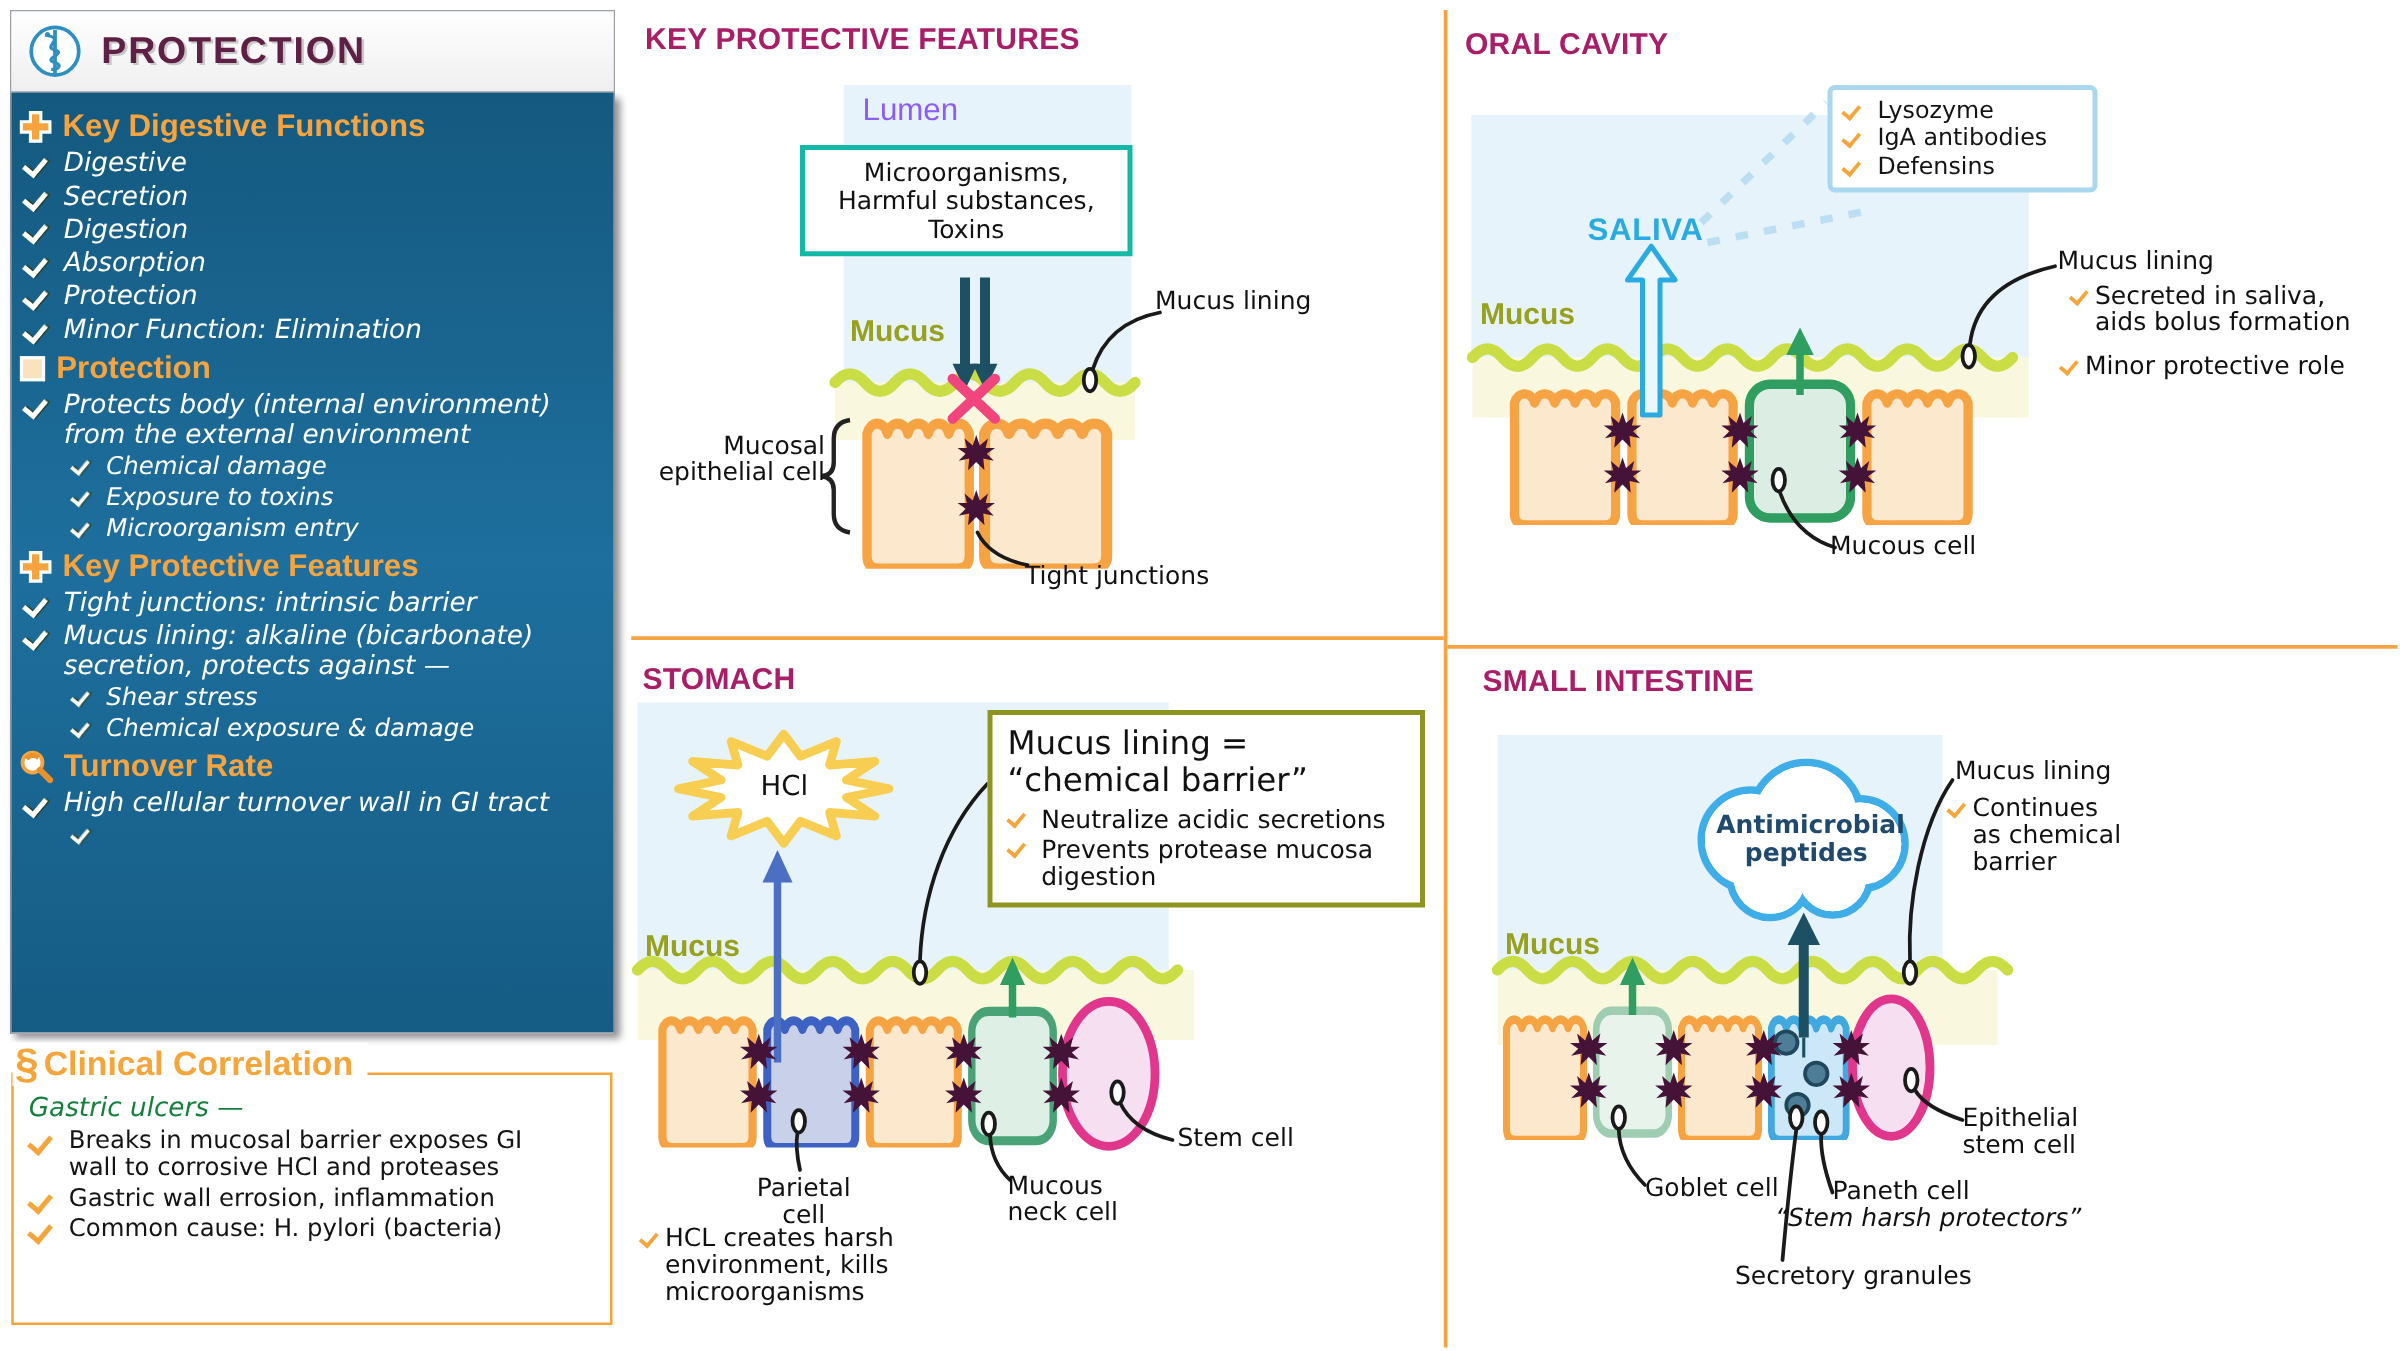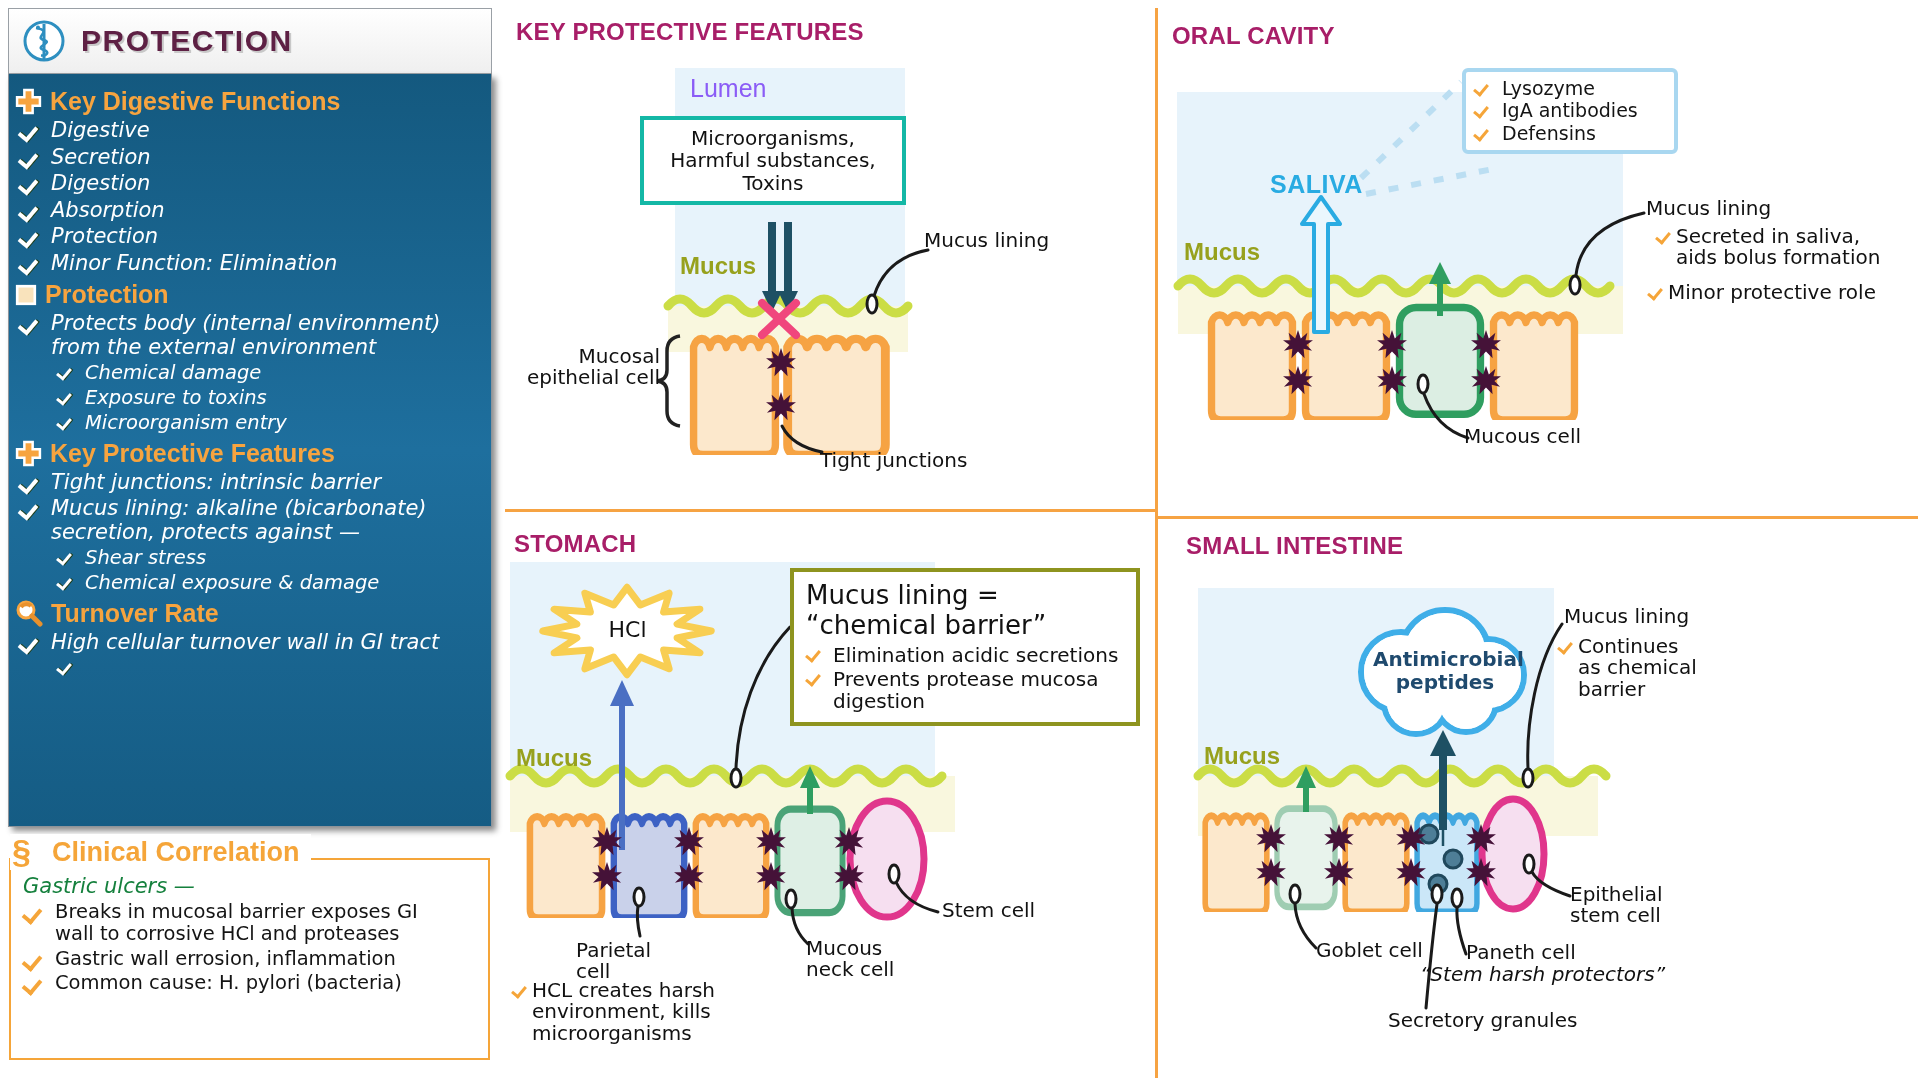--- a/index.html
+++ b/index.html
@@ -23,21 +23,21 @@
             border:1px solid #8d939a;border-top:none;box-sizing:border-box;height:753px;
             padding:8px 8px 10px 6px;box-shadow:4px 4px 6px rgba(0,0,0,.45);}
   .sb-h{display:flex;align-items:center;gap:8px;color:#F7A43F;font-size:25px;font-weight:bold;margin:5px 0 3px;}
   .sb-it{display:flex;gap:8px;color:#fff;font-family:"DejaVu Sans",sans-serif;font-style:italic;
          font-size:21px;line-height:1.12;margin:3px 0 3px 4px;}
   .sb-sub{margin-left:42px;font-size:19.5px;}
   
   .cc{left:8px;top:840px;width:483px;height:222px;position:absolute;}
   .cc-border{position:absolute;left:1px;right:1px;top:18px;bottom:2px;border:2px solid #F5A539;
              box-sizing:border-box;padding:8px 8px 0 12px;}
-  .cc-head{position:absolute;left:2px;top:-6px;display:flex;align-items:center;gap:21px;background:#fff;
+  .cc-head{position:absolute;left:2px;top:-6px;display:flex;align-items:center;gap:4px;background:#fff;
            padding:0 12px 0 2px;font-size:27px;font-weight:bold;color:#F5A539;z-index:2;}
   .cc-ico::before{content:"§";font-size:34px;font-weight:bold;color:#F5A539;line-height:1;}
   .cc-lead{font-family:"DejaVu Sans",sans-serif;font-style:italic;font-size:21px;margin:6px 0 3px;color:#15803d;}
   .cc-row{display:flex;gap:8px;margin:3px 0;font-size:19.5px;font-family:"DejaVu Sans",sans-serif;color:#141414;line-height:1.12;}
   
   .quad{position:absolute;}
   .dl{position:absolute;font-family:"DejaVu Sans",sans-serif;font-size:20px;line-height:1.07;color:#111;}
   .q1box{position:absolute;border:4px solid #14b8a6;background:#fff;text-align:center;
          padding:7px 4px;font-family:"DejaVu Sans",sans-serif;font-size:20px;line-height:1.12;color:#111;}
   .q2box{position:absolute;border:4px solid #A9D7F0;border-radius:6px;background:#fff;padding:5px 10px 5px 8px;}
@@ -327,30 +327,30 @@
       <path d="M308,432 q-15,-14 -16,-36" fill="none" stroke="#1a1a1a" stroke-width="3" stroke-linecap="round"></path>
       <ellipse cx="291" cy="387" rx="5" ry="9" fill="#fff" stroke="#1a1a1a" stroke-width="3"></ellipse>
       <path d="M438,400 q-32,-8 -42,-30" fill="none" stroke="#1a1a1a" stroke-width="3" stroke-linecap="round"></path>
       <ellipse cx="394" cy="362" rx="5" ry="9" fill="#fff" stroke="#1a1a1a" stroke-width="3"></ellipse>
     </svg>
     <div class="dl" style="left:95px;top:106px;width:65px;text-align:center;font-size:22px;">HCl</div>
     <div class="q3box" style="left:290px;top:56px;width:318px;">
       <div class="q3box-title">Mucus lining = “chemical barrier”</div>
       <div class="boxrow">
           <span class="ck ck-o ck-sm"></span>
-          <span>Elimination acidic secretions</span>
+          <span>Neutralize acidic secretions</span>
         </div>
       <div class="boxrow">
           <span class="ck ck-o ck-sm"></span>
           <span class="pre">Prevents protease mucosa
 digestion</span>
         </div>
     </div>
     <div class="olive" style="left:16px;top:232px;">Mucus</div>
-    <div class="dl" style="left:76px;top:428px;width:110px;">Parietal cell</div>
+    <div class="dl" style="left:88px;top:428px;width:110px;text-align:center;">Parietal cell</div>
     <div class="dl pre" style="left:306px;top:426px;">Mucous
 neck cell</div>
     <div class="dl" style="left:442px;top:388px;">Stem cell</div>
     <div class="dl" style="left:12px;top:468px;display:flex;">
         <span class="ck ck-o ck-sm"></span>
         <span class="pre">HCL creates harsh
 environment, kills
 microorganisms</span>
       </div>
   </section>

